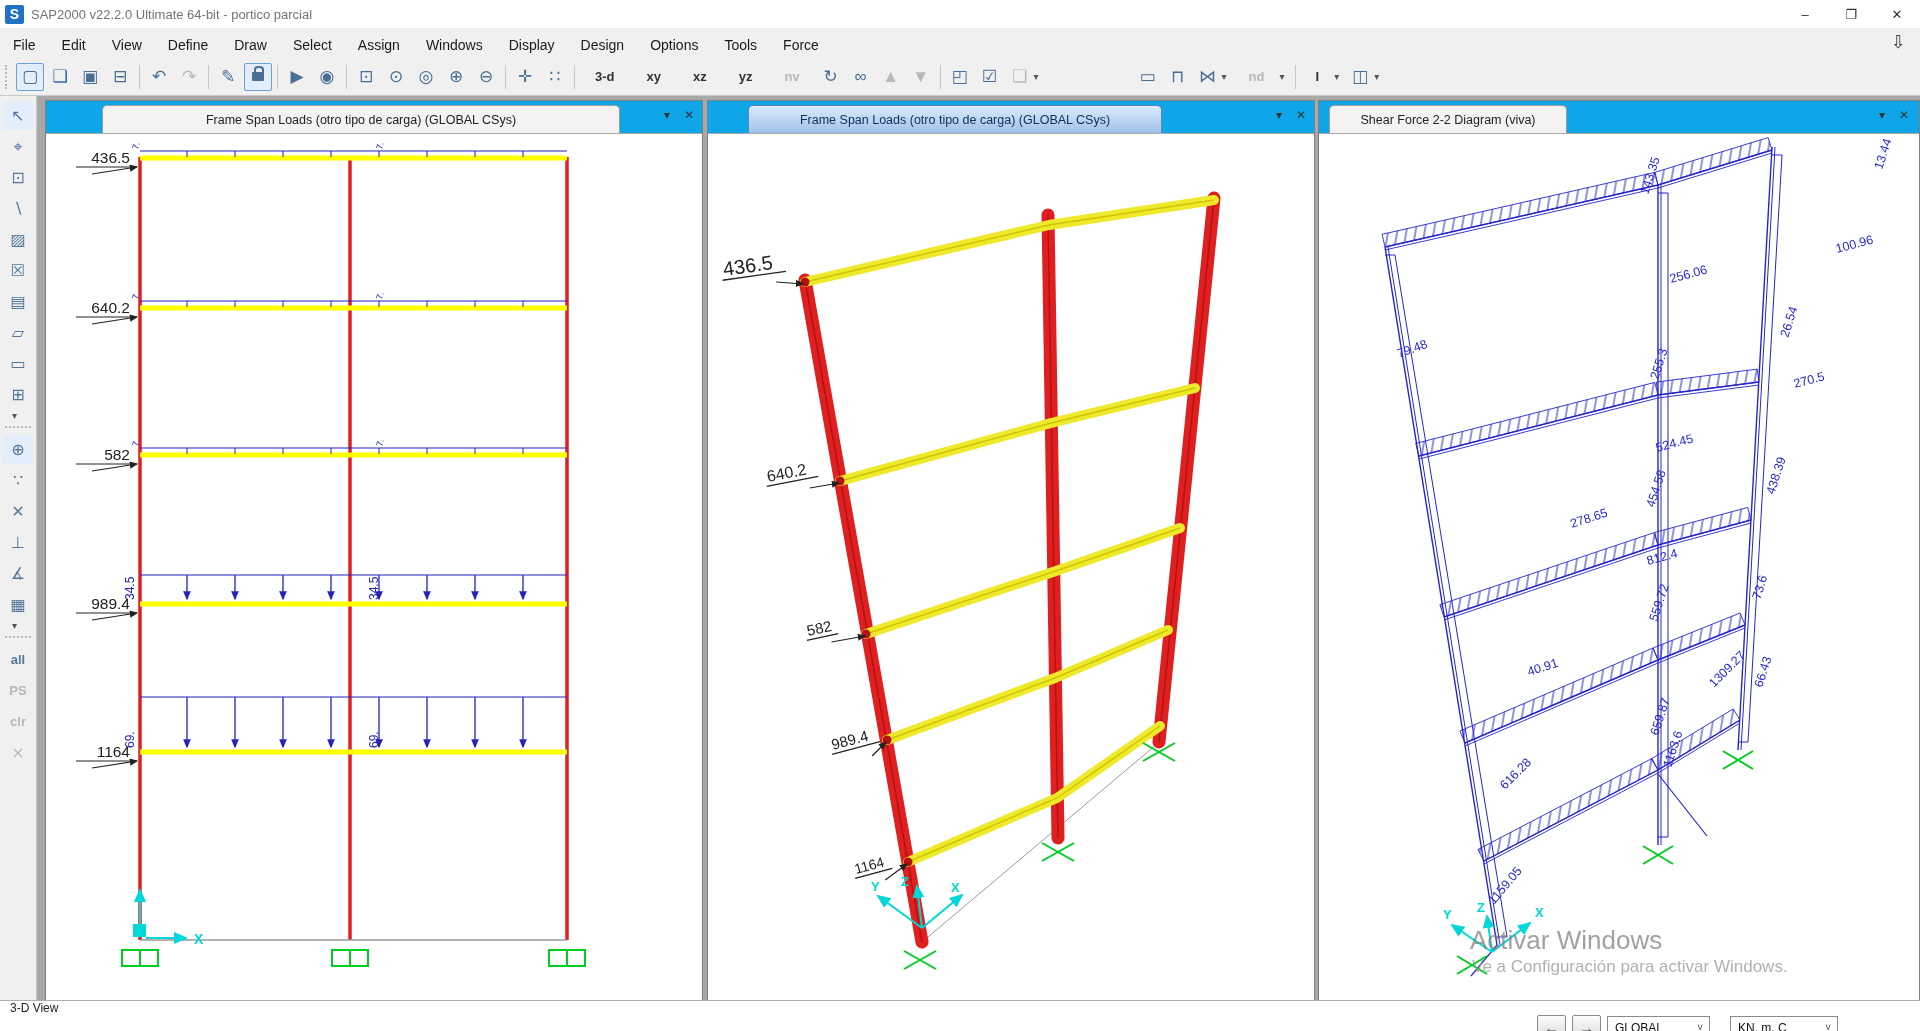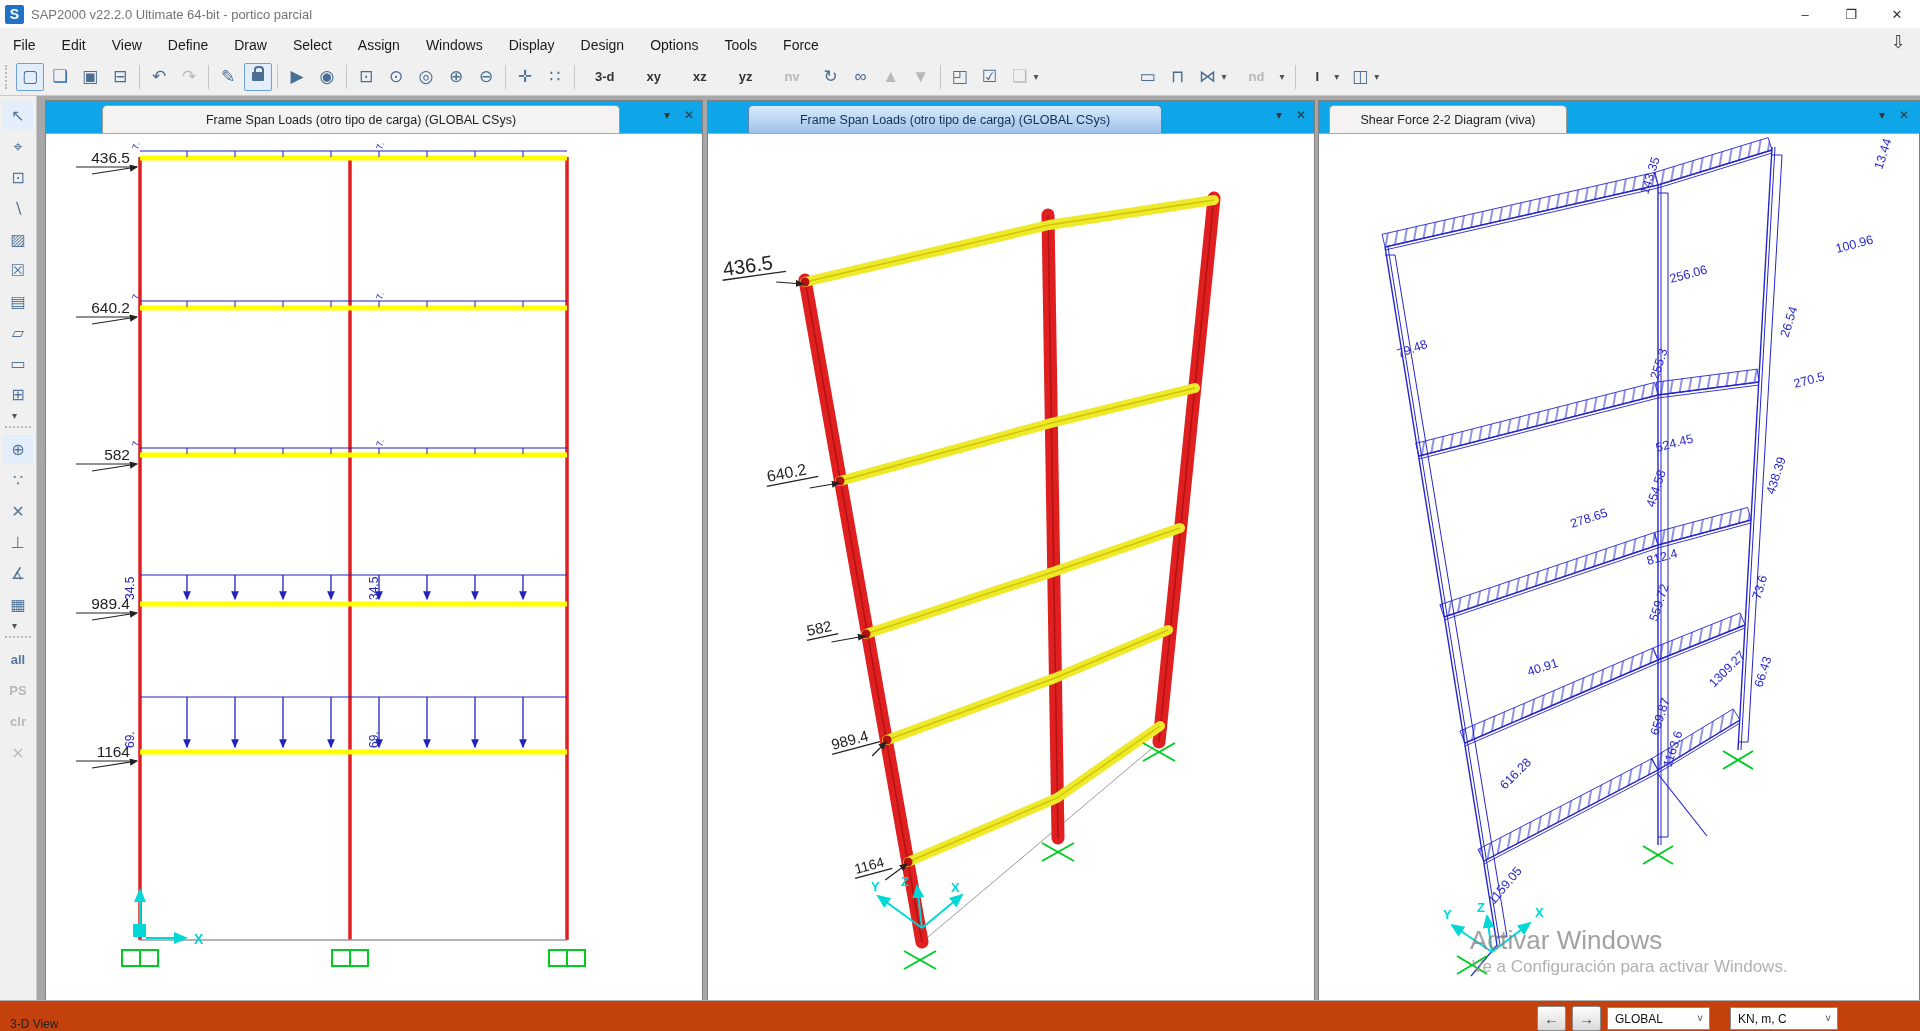--- a/index.html
+++ b/index.html
@@ -44,21 +44,21 @@
   .tab.active{background:linear-gradient(#dcebfc,#9dc1ea);border-color:#5f87b5;color:#0f2f55;}
   .tbtn{position:absolute;top:7px;font-size:12px;color:#333;width:18px;text-align:center;}
   .content{position:relative;background:#fff;overflow:hidden;}
   svg{display:block;}
 
   
   .wm1{position:absolute;left:1470px;top:925px;font-size:26px;color:rgba(130,130,130,.75);}
   .wm2{position:absolute;left:1472px;top:957px;font-size:17px;color:rgba(150,150,150,.75);text-align:center;}
 
   
-  .statusbar{position:absolute;left:0;top:1000px;width:1920px;height:31px;background:#c2410c;border-top:1px solid #b0b0b0;display:flex;align-items:flex-end;box-sizing:border-box;}
+  .statusbar{position:absolute;left:0;top:1000px;width:1920px;height:31px;background:#ffffff;border-top:1px solid #b0b0b0;display:flex;align-items:flex-start;box-sizing:border-box;flex-direction:column;}
   .statustext{font-size:12px;color:#222;margin-left:10px;}
   .navbtn{width:27px;height:23px;border:1px solid #8a8a8a;background:linear-gradient(#fdfdfd,#d9d9d9);display:flex;align-items:center;justify-content:center;font-size:15px;font-weight:bold;color:#3a4a5c;margin-right:6px;border-radius:2px;}
   .combo{height:23px;border:1px solid #8a8a8a;background:#fff;display:flex;align-items:center;font-size:12px;color:#111;padding-left:7px;box-sizing:border-box;justify-content:space-between;margin-right:20px;gap:28px;}
   .chev{font-size:10px;color:#444;padding:0 6px;}
 </style>
 </head>
 <body>
 
 <div id="app">
 

